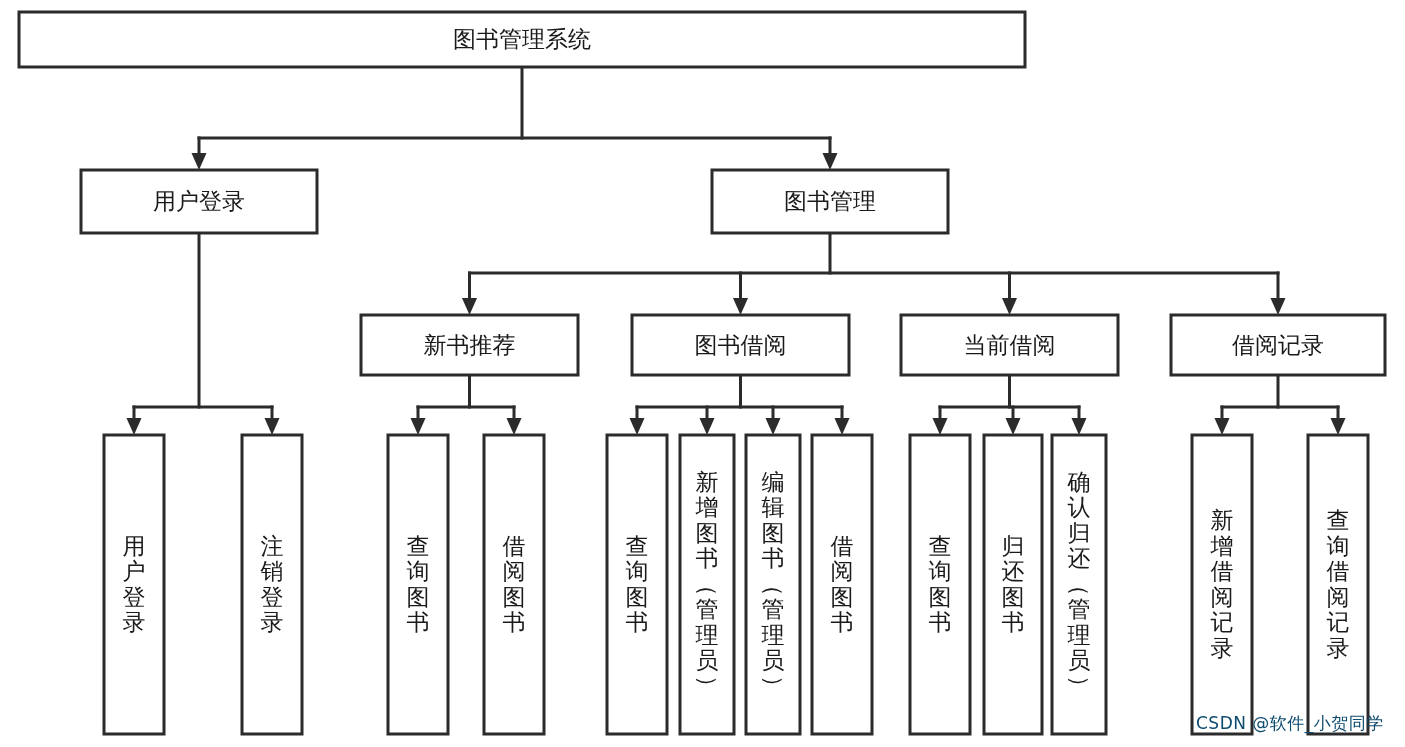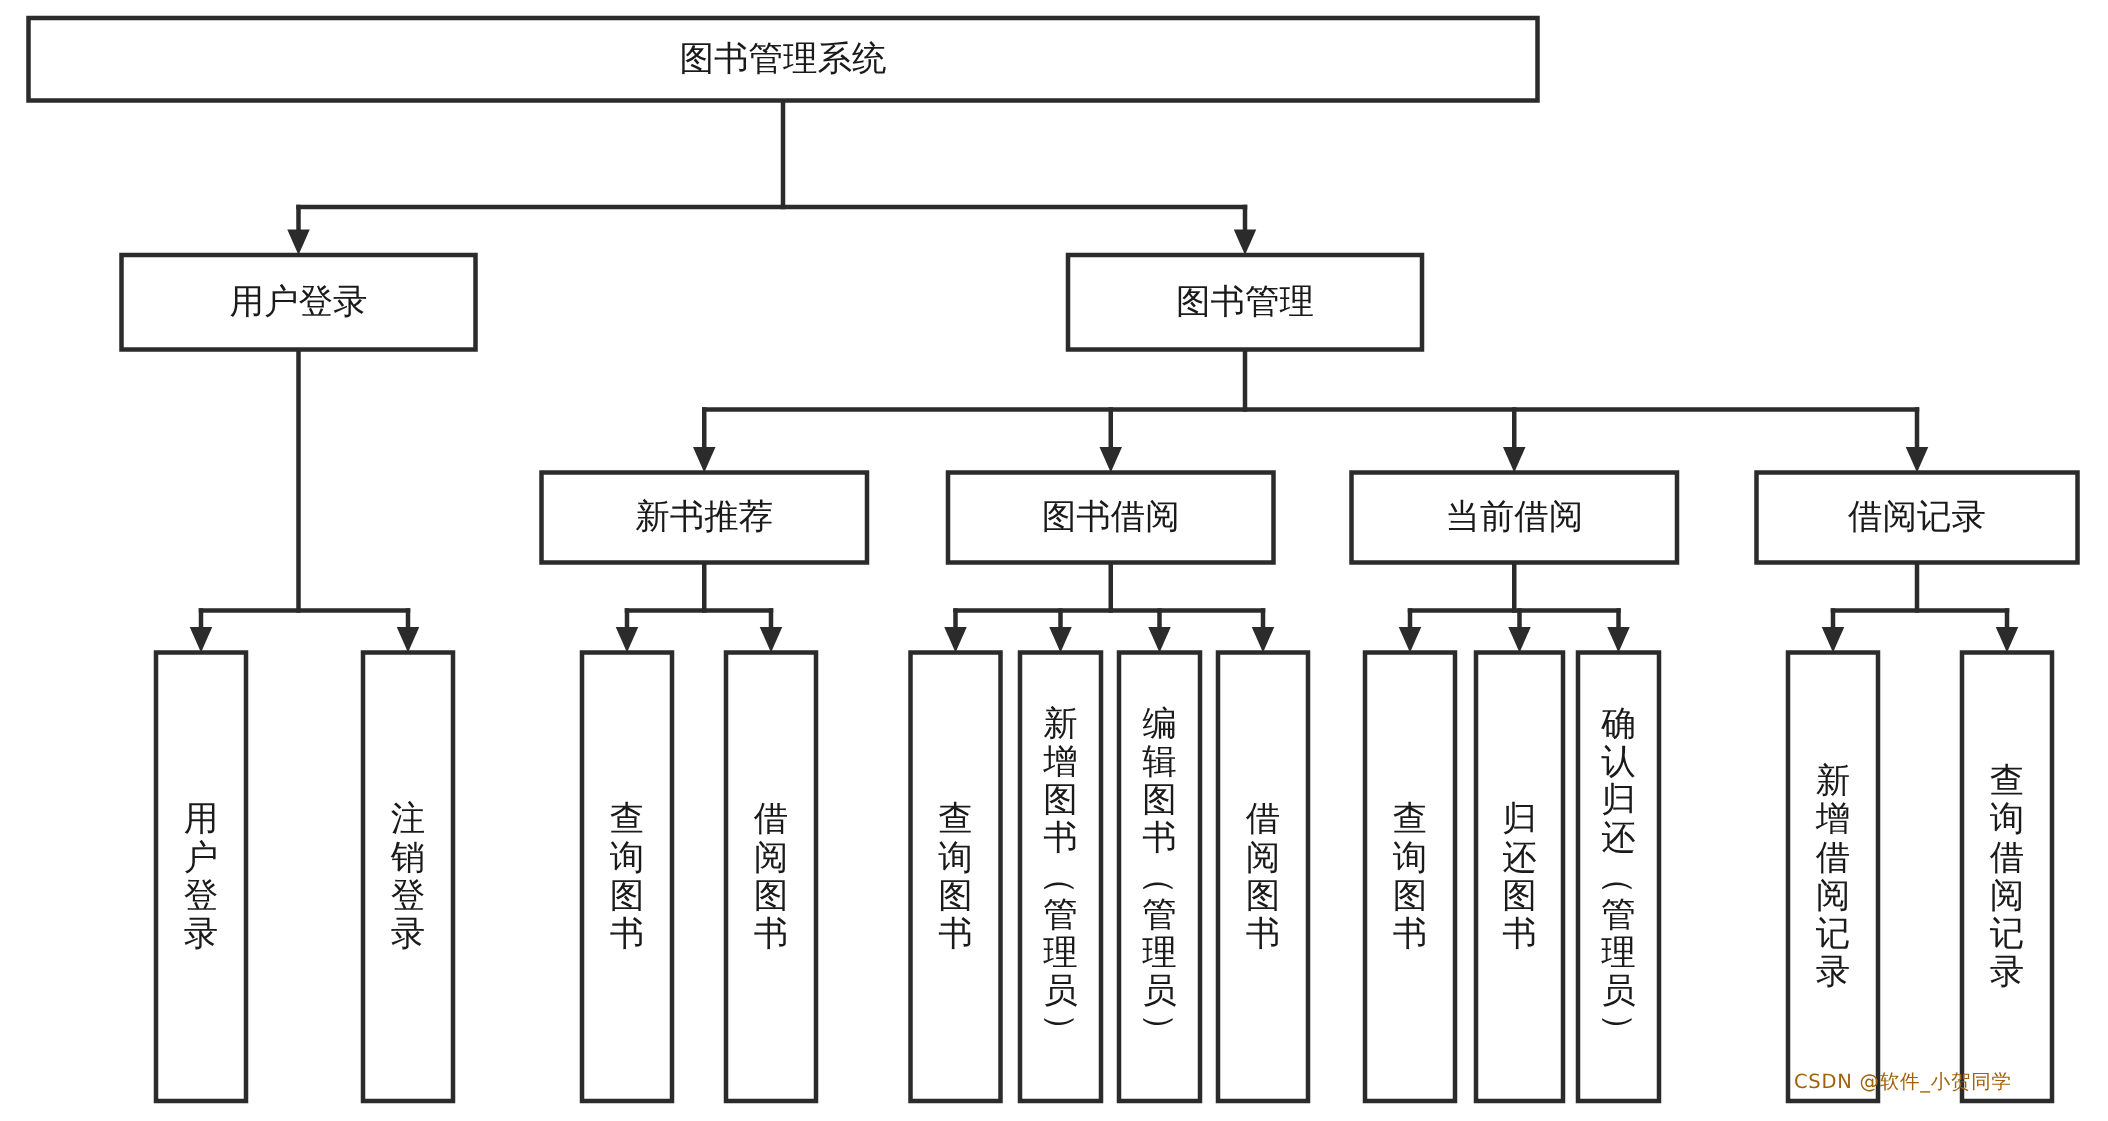--- a/index.html
+++ b/index.html
@@ -52,22 +52,22 @@
   }
   .node-label-v-char {
     font-family: "DejaVu Sans", "Liberation Sans", sans-serif;
     font-size: 23px;
     fill: #1a1a1a;
     text-anchor: middle;
   }
   .watermark-text {
     position: absolute;
     font-family: "DejaVu Sans", "Liberation Sans", sans-serif;
-    font-size: 13px;
-    color: #a16207;
+    font-size: 17px;
+    color: #0c4a6e;
     white-space: nowrap;
     left: 1196px;
     top: 712px;
     letter-spacing: 0.5px;
     pointer-events: none;
   }
 </style>
 </head>
 <body>
 

